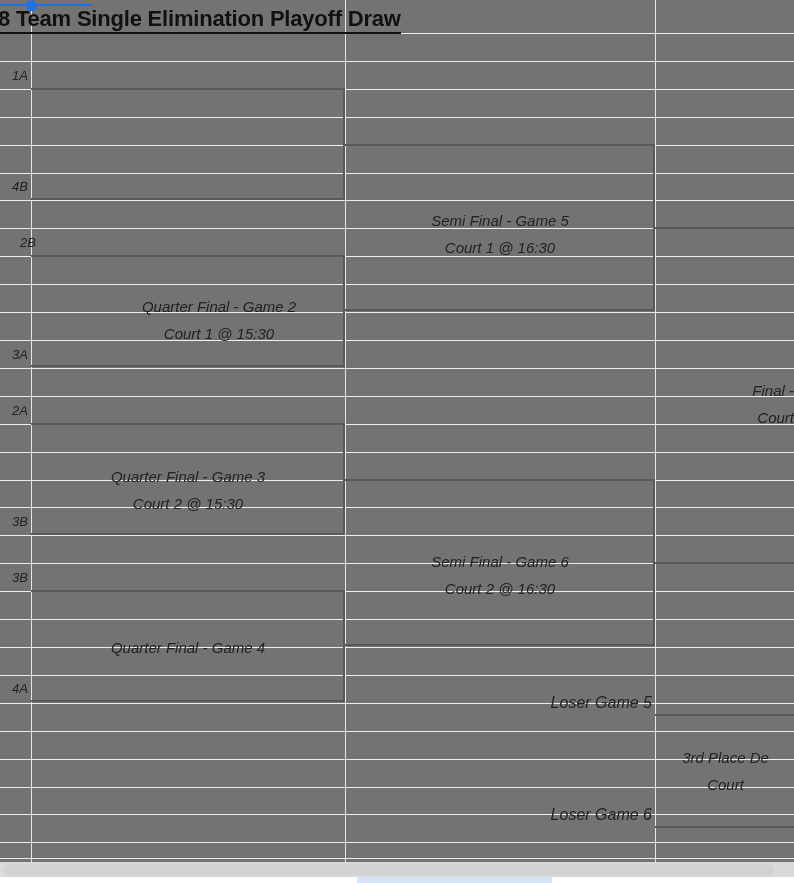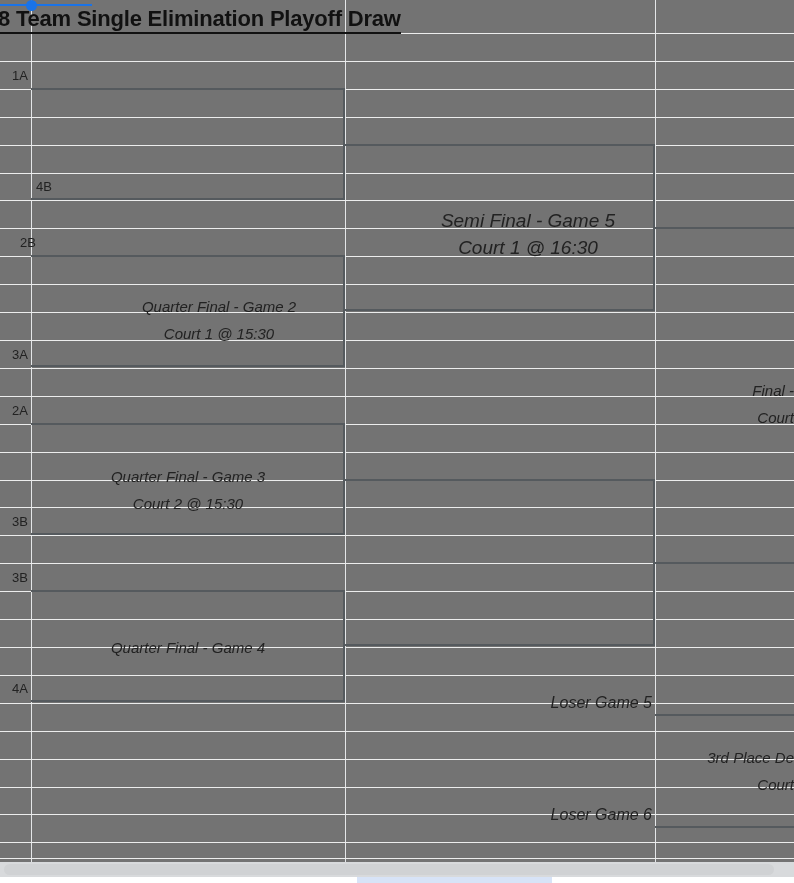--- a/index.html
+++ b/index.html
@@ -61,39 +61,40 @@
     box-sizing:border-box;
   }
   
   .hrule{
     position:absolute;height:2px;background:#555a5e;
   }
 
   
   .seed{
     position:absolute;
+    font-style:italic;
     font-size:13px;
     color:#222222;
     text-align:right;
     white-space:nowrap;
   }
 
   
   .match{
     position:absolute;
     font-style:italic;
     color:#222222;
     white-space:nowrap;
     text-align:center;
   }
   .match .ln{display:block;line-height:27px;}
   .m-qf{font-size:15px;}
-  .m-sf{font-size:19px;padding-left:28px;}
+  .m-sf{font-size:15px;}
   .m-fin{font-size:15px;text-align:right;}
-  .m-3rd{font-size:15px;text-align:right;}
+  .m-3rd{font-size:15px;text-align:center;}
 
   .loser{
     position:absolute;
     font-style:italic;
     font-size:16px;
     color:#222222;
     text-align:right;
     white-space:nowrap;
   }
 
@@ -172,21 +173,21 @@
   <div class="bbox" style="left:345px;top:144px;width:310px;height:167px;"></div>
   <div class="bbox" style="left:345px;top:479px;width:310px;height:167px;"></div>
 
   <div class="hrule" style="left:655px;top:227px;width:139px;"></div>
   <div class="hrule" style="left:655px;top:562px;width:139px;"></div>
 
   <div class="hrule" style="left:655px;top:714px;width:139px;"></div>
   <div class="hrule" style="left:655px;top:826px;width:139px;"></div>
 
   <div class="seed" style="left:0;top:68px;width:28px;">1A</div>
-  <div class="seed" style="left:0;top:179px;width:28px;margin-left:24px;">4B</div>
+  <div class="seed" style="left:0;top:179px;width:28px;">4B</div>
   <div class="seed" style="left:8px;top:235px;width:28px;">2B</div>
   <div class="seed" style="left:0;top:347px;width:28px;">3A</div>
   <div class="seed" style="left:0;top:403px;width:28px;">2A</div>
   <div class="seed" style="left:0;top:514px;width:28px;">3B</div>
   <div class="seed" style="left:0;top:570px;width:28px;">3B</div>
   <div class="seed" style="left:0;top:681px;width:28px;">4A</div>
 
   <div class="match m-qf" style="left:37px;top:293px;width:310px;margin-left:27px;">
     <span class="ln">Quarter Final - Game 2</span>
     <span class="ln">Court 1 @ 15:30</span>
@@ -196,20 +197,24 @@
     <span class="ln">Court 2 @ 15:30</span>
   </div>
   <div class="match m-qf" style="left:33px;top:634px;width:310px;">
     <span class="ln">Quarter Final - Game 4</span>
   </div>
 
   <div class="match m-sf" style="left:347px;top:207px;width:306px;">
     <span class="ln">Semi Final - Game 5</span>
     <span class="ln">Court 1 @ 16:30</span>
   </div>
+  <div class="match m-sf" style="left:347px;top:548px;width:306px;">
+    <span class="ln">Semi Final - Game 6</span>
+    <span class="ln">Court 2 @ 16:30</span>
+  </div>
 
   <div class="match m-fin" style="left:657px;top:377px;width:137px;">
     <span class="ln">Final -</span>
     <span class="ln">Court </span>
   </div>
 
   <div class="match m-3rd" style="left:657px;top:744px;width:137px;">
     <span class="ln">3rd Place De</span>
     <span class="ln">Court </span>
   </div>

